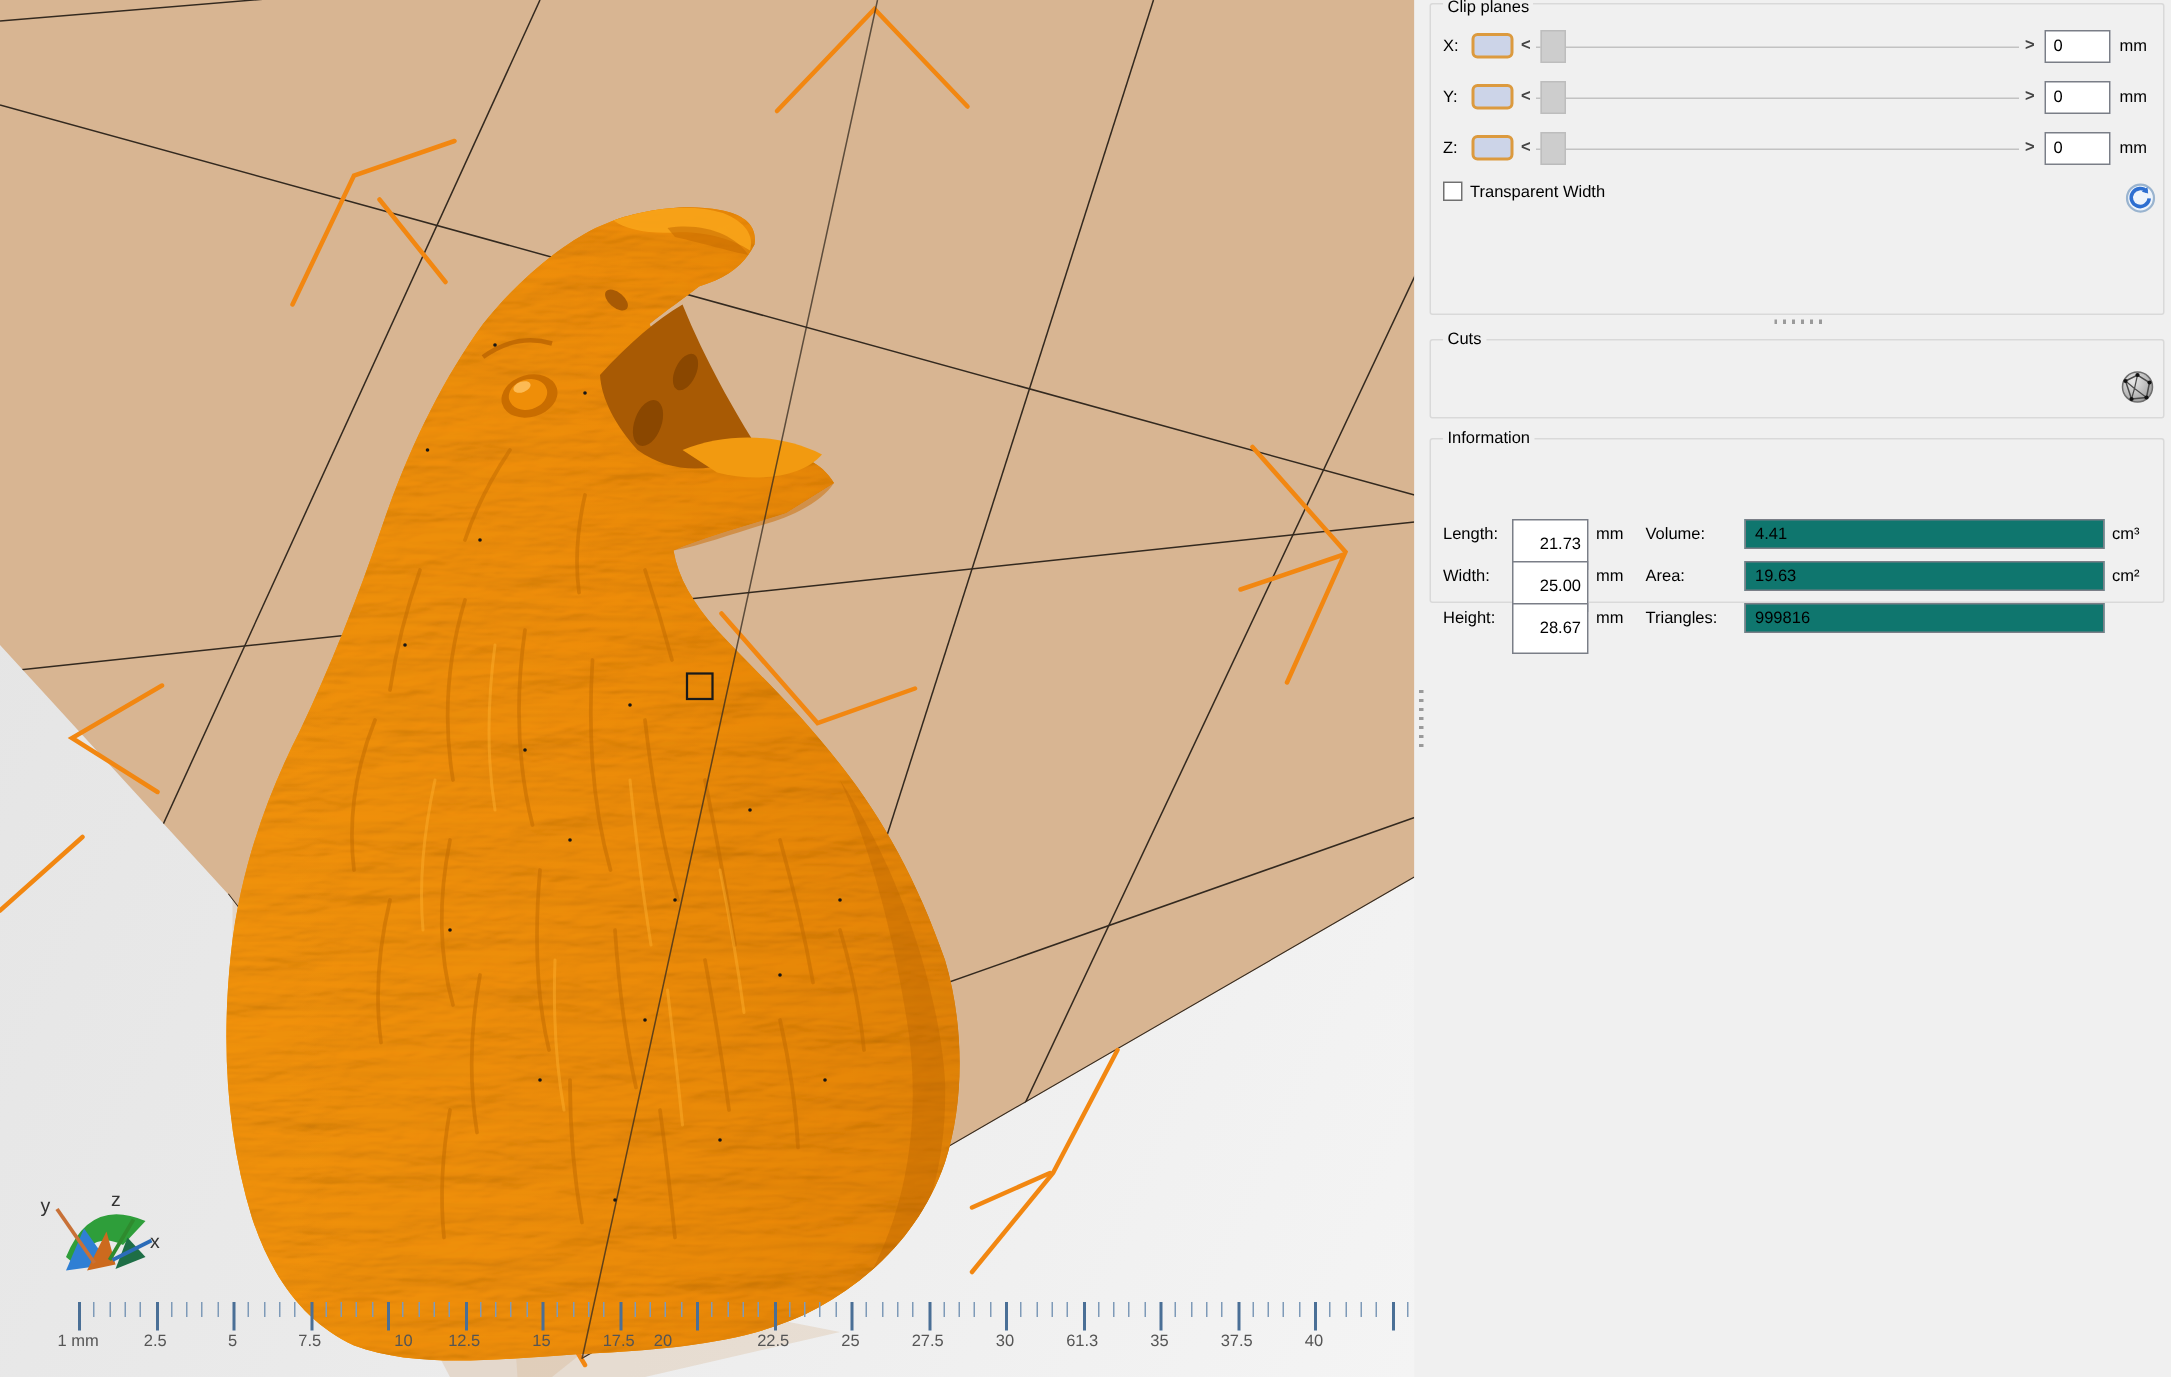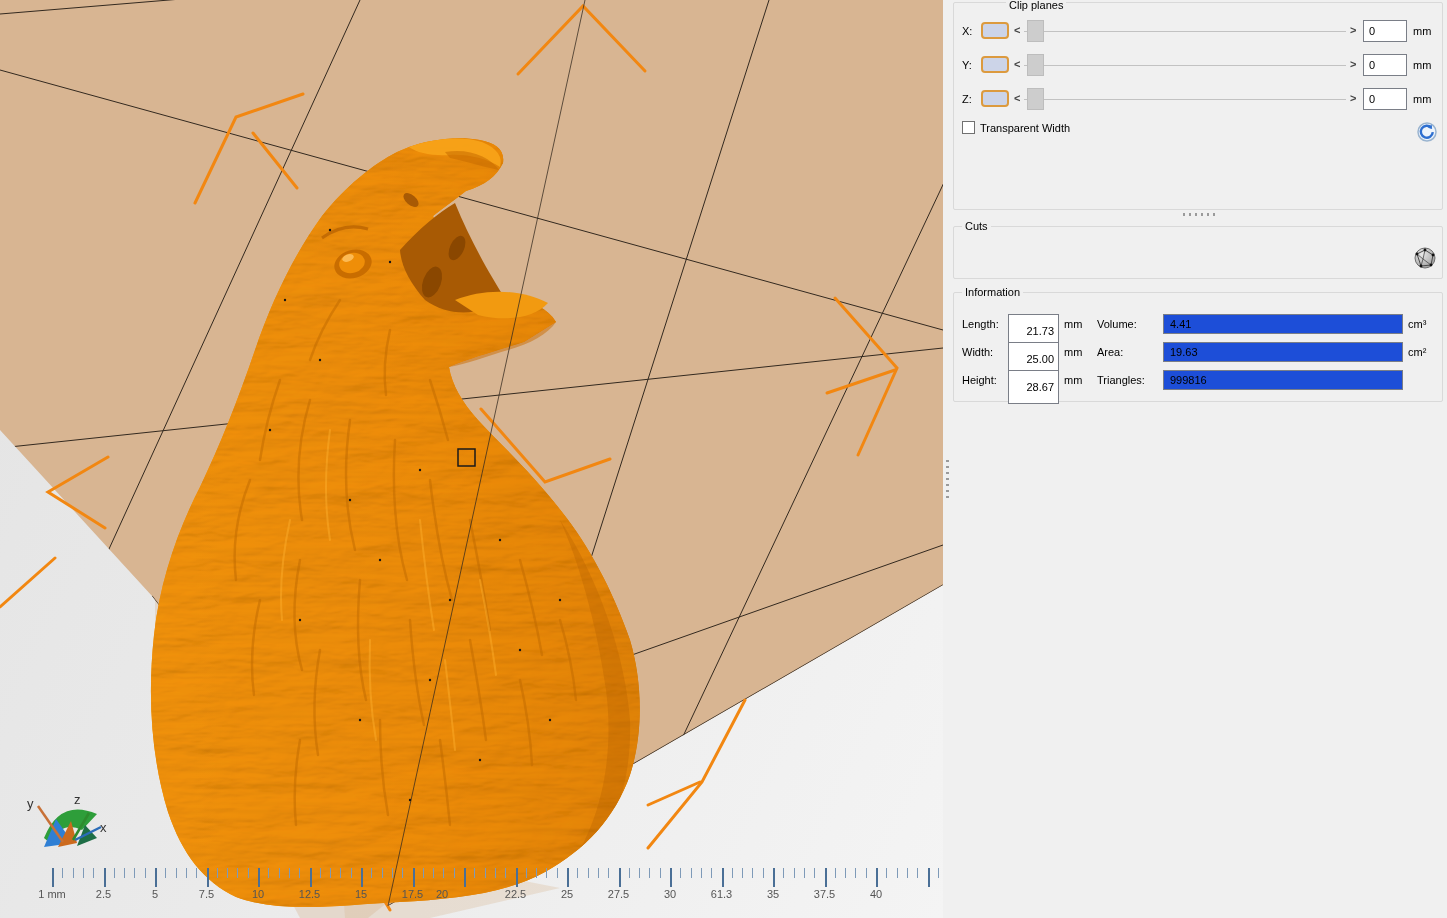--- a/index.html
+++ b/index.html
@@ -30,21 +30,21 @@
   #vsplit{position:absolute;left:943px;top:0;width:10px;height:918px;background:#f0f0f0;cursor:ew-resize;}
   #vsplit .grip{position:absolute;left:3px;top:460px;width:3px;height:38px;
     background:repeating-linear-gradient(180deg,#9a9a9a 0 2px,transparent 2px 6px);}
   #hsplit{position:absolute;left:1183px;top:213px;width:34px;height:5px;cursor:ns-resize;
     background:repeating-linear-gradient(90deg,#9a9a9a 0 2px,transparent 2px 6px);height:3px;}
 
   
   .groupbox{position:absolute;border:1px solid #d9d9d9;border-radius:2px;background:#f0f0f0;}
   .groupbox>.gb-title{position:absolute;top:-7px;left:8px;background:#f0f0f0;padding:0 3px;color:#000;}
   #gb-clip{left:953px;top:2px;width:490px;height:208px;}
-  #gb-clip>.gb-title{top:-4px;margin-left:44px;}
+  #gb-clip>.gb-title{top:-4px;}
   #gb-cuts{left:953px;top:226px;width:490px;height:53px;}
   #gb-info{left:953px;top:292px;width:490px;height:110px;}
 
   .clip-row{position:absolute;left:0;width:100%;height:24px;}
   .clip-row .axis-lbl{position:absolute;left:8px;top:5px;}
   .axis-toggle{position:absolute;left:27px;top:2px;width:28px;height:17px;border:2px solid #dc9a3e;
     border-radius:4px;background:#ccd4e8;cursor:pointer;}
   .clip-row .arrow{position:absolute;top:4px;color:#444;font-weight:bold;font-size:11px;cursor:pointer;}
   .clip-row .arrow.left{left:60px;}
   .clip-row .arrow.right{left:396px;}
@@ -57,28 +57,28 @@
 
   #transparent-cuts{position:absolute;left:8px;top:118px;display:flex;align-items:center;cursor:pointer;}
   #transparent-cuts .cb{width:13px;height:13px;border:1px solid #707070;background:#fff;margin-right:5px;}
   #reset-view{position:absolute;left:463px;top:119px;width:20px;height:20px;cursor:pointer;}
 
   #cut-select{position:absolute;left:8px;top:20px;width:446px;height:21px;border:1px solid #999da3;
     background:linear-gradient(#ededed,#e0e0e0);display:flex;align-items:center;padding:0 6px;cursor:pointer;}
   #cut-select .chev{margin-left:auto;}
   #cut-sphere{position:absolute;left:459px;top:18px;width:24px;height:25px;cursor:pointer;}
 
-  .info-row{position:absolute;left:0;width:100%;height:20px;}
+  .info-row{position:absolute;left:0;width:100%;height:20px;margin-top:32px;}
   .info-row .lblA{position:absolute;left:8px;top:4px;}
   .info-row input.valA{position:absolute;left:54px;top:0;width:51px;height:20px;border:1px solid #7a7e87;
     background:#fff;font:inherit;text-align:right;padding:16px 4px;}
   .info-row .unitA{position:absolute;left:110px;top:4px;}
   .info-row .lblB{position:absolute;left:143px;top:4px;}
   .info-row input.valB{position:absolute;left:209px;top:0;width:240px;height:20px;border:1px solid #7a7e87;
-    background:#1d4ed8;font:inherit;padding:0 6px;}
+    background:#0f766e;font:inherit;padding:0 6px;}
   .info-row .unitB{position:absolute;left:454px;top:4px;}
 
   #status-box{position:absolute;left:953px;top:405px;width:486px;height:513px;background:#f0f0f0;
     border:1px solid #d8d8d8;border-top-color:#c8c8c8;display:flex;align-items:center;justify-content:center;}
 </style>
 </head>
 <body>
 
 <div id="app">
 
@@ -299,21 +299,21 @@
           <div class="tick" style="left: 175.6px;"></div>
           <div class="tick" style="left: 185.9px;"></div>
           <div class="tick" style="left: 196.2px;"></div>
           <div class="tick major" style="left: 206.5px;"></div>
           <div class="tick-label" style="left: 206.5px;">7.5</div>
           <div class="tick" style="left: 216.8px;"></div>
           <div class="tick" style="left: 227.1px;"></div>
           <div class="tick" style="left: 237.4px;"></div>
           <div class="tick" style="left: 247.7px;"></div>
           <div class="tick major" style="left: 258px;"></div>
-          <div class="tick-label" style="left: 258px;">10</div>
+          <div class="tick-label" style="left: 269px;">10</div>
           <div class="tick" style="left: 268.3px;"></div>
           <div class="tick" style="left: 278.6px;"></div>
           <div class="tick" style="left: 288.9px;"></div>
           <div class="tick" style="left: 299.2px;"></div>
           <div class="tick major" style="left: 309.5px;"></div>
           <div class="tick-label" style="left: 309.5px;">12.5</div>
           <div class="tick" style="left: 319.8px;"></div>
           <div class="tick" style="left: 330.1px;"></div>
           <div class="tick" style="left: 340.4px;"></div>
           <div class="tick" style="left: 350.7px;"></div>

